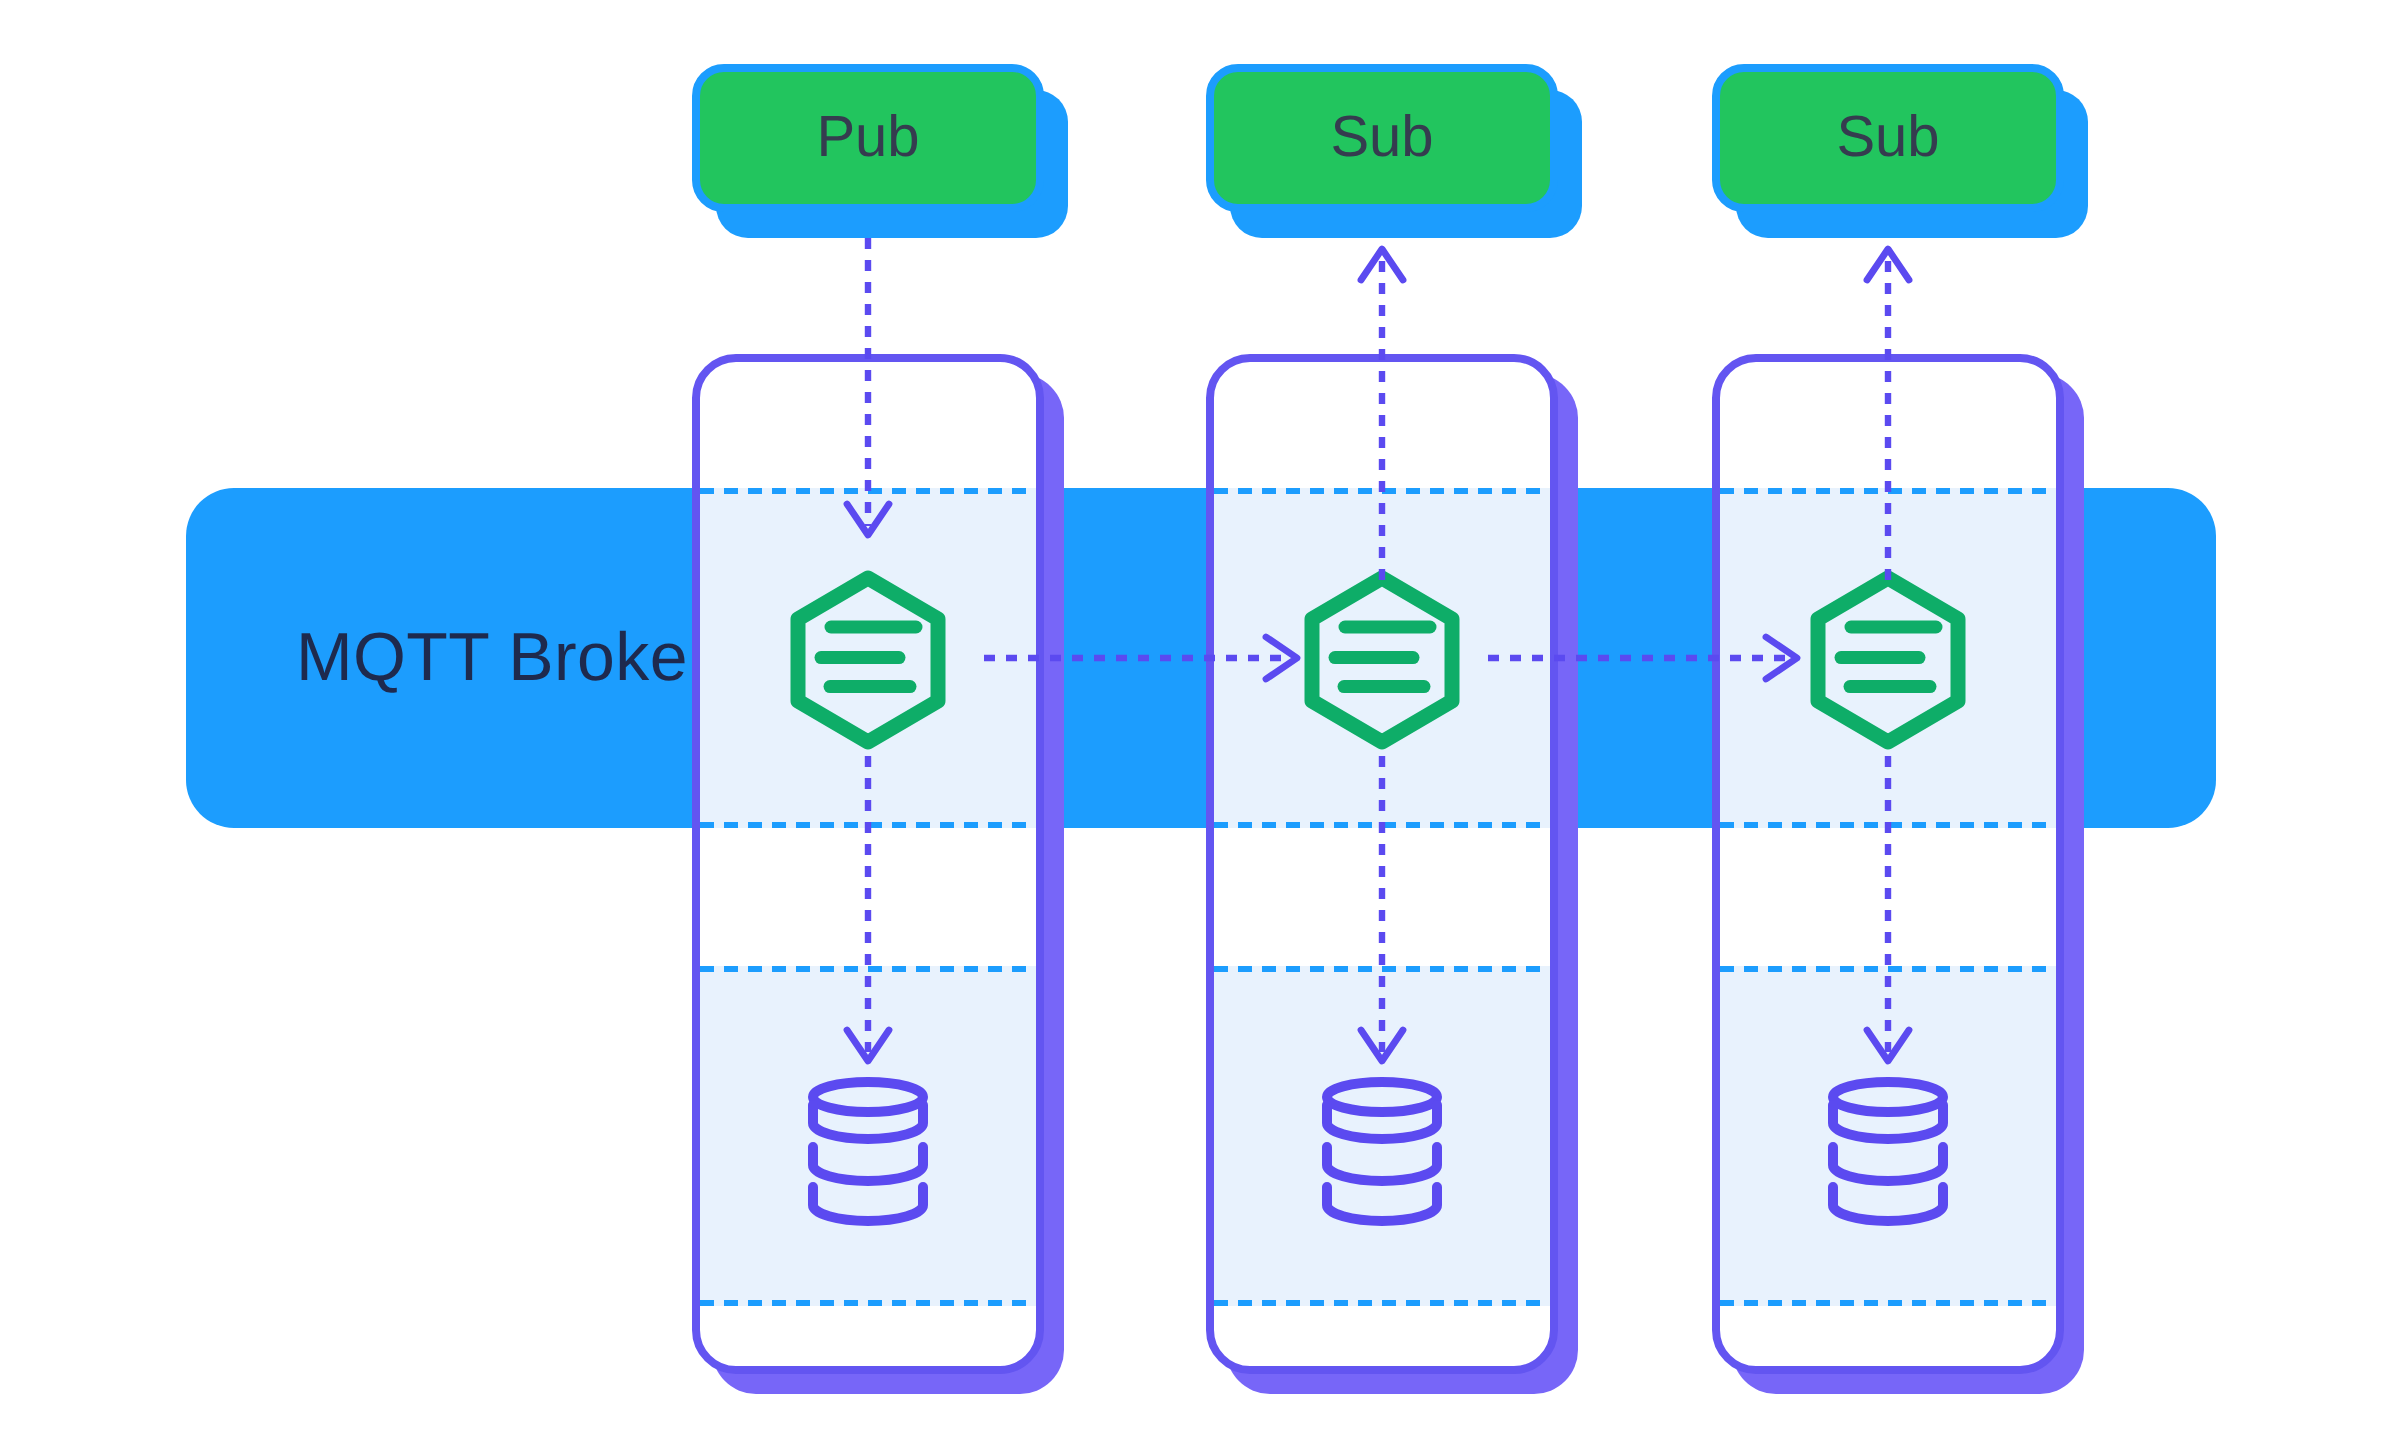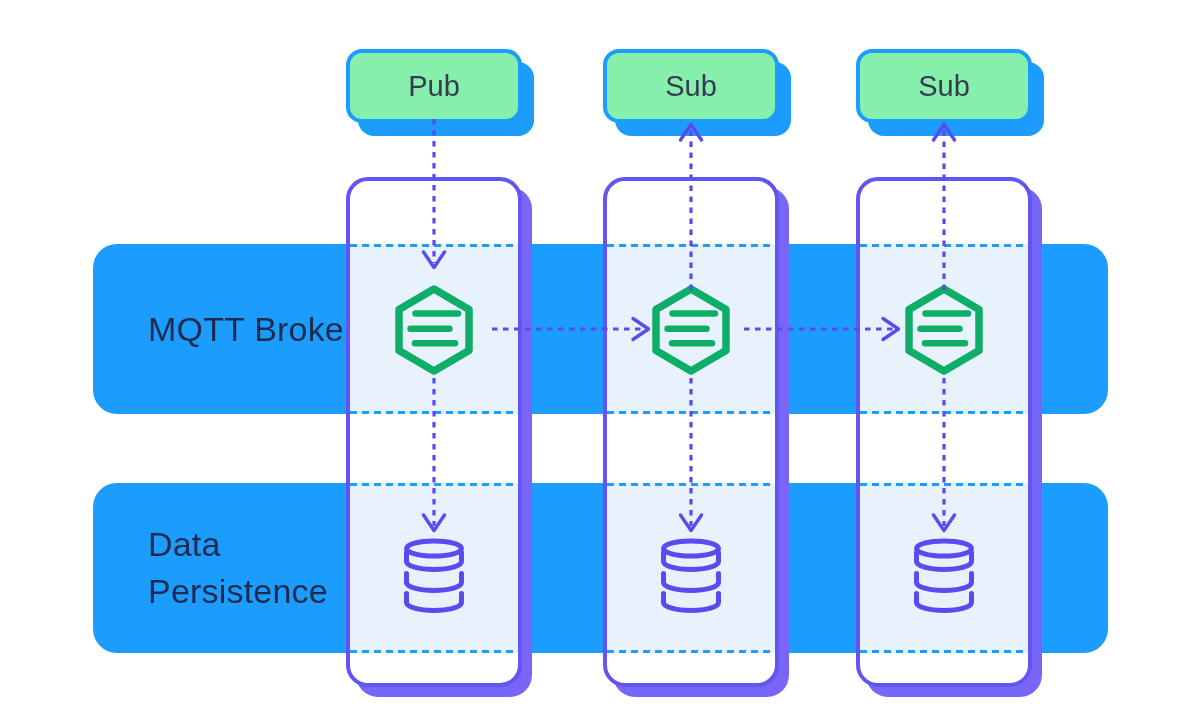--- a/index.html
+++ b/index.html
@@ -46,25 +46,25 @@
   .zone-broker{top:63px;}
   .zone-persistence{top:302px;}
   .dash-line{
     position:absolute;left:0;right:0;height:3px;
     background:repeating-linear-gradient(90deg, var(--blue) 0 7px, transparent 7px 12px);
   }
   .dl-1{top:63px;} .dl-2{top:230px;} .dl-3{top:302px;} .dl-4{top:469px;}
   
   .client-box{
     position:absolute;top:32px;width:176px;height:74px;
-    background:#86efac;border:4px solid var(--blue);border-radius:16px;
+    background:#22c55e;border:4px solid var(--blue);border-radius:16px;
     box-shadow:12px 13px 0 0 var(--blue);
     box-sizing:border-box;
     display:flex;align-items:center;justify-content:center;
-    font-size:29px;color:var(--box-text);font-weight:500;margin-top:17px;
+    font-size:29px;color:var(--box-text);font-weight:500;
   }
   .box-1{left:346px;} .box-2{left:603px;} .box-3{left:856px;}
   
   .icon{position:absolute;}
   .hex-1{left:392px;top:283px;} .hex-2{left:649px;top:283px;} .hex-3{left:902px;top:283px;}
   .db-1{left:401px;top:538px;}  .db-2{left:658px;top:538px;}  .db-3{left:911px;top:538px;}
   
   .arrows{position:absolute;left:0;top:0;pointer-events:none;}
   .arrow-line{stroke:var(--arrow-purple);stroke-width:3.2;fill:none;stroke-dasharray:5.5 5.5;}
   .arrow-head{stroke:var(--arrow-purple);stroke-width:3.4;fill:none;stroke-linecap:round;stroke-linejoin:round;}
@@ -72,23 +72,20 @@
   .hex-line{stroke:var(--green);stroke-width:6.5;stroke-linecap:round;}
   .db-stroke{stroke:var(--arrow-purple);stroke-width:5;fill:none;stroke-linecap:round;}
 </style>
 </head>
 <body>
 
 <div class="canvas">
 
   <div class="band band-broker">
     <div class="band-label">MQTT Broker</div>
-  </div>
-  <div class="band band-persistence">
-    <div class="band-label">Data Persistence</div>
   </div>
 
   <div class="column col-1">
     <div class="zone zone-broker"></div>
     <div class="zone zone-persistence"></div>
     <div class="dash-line dl-1"></div>
     <div class="dash-line dl-2"></div>
     <div class="dash-line dl-3"></div>
     <div class="dash-line dl-4"></div>
   </div>

